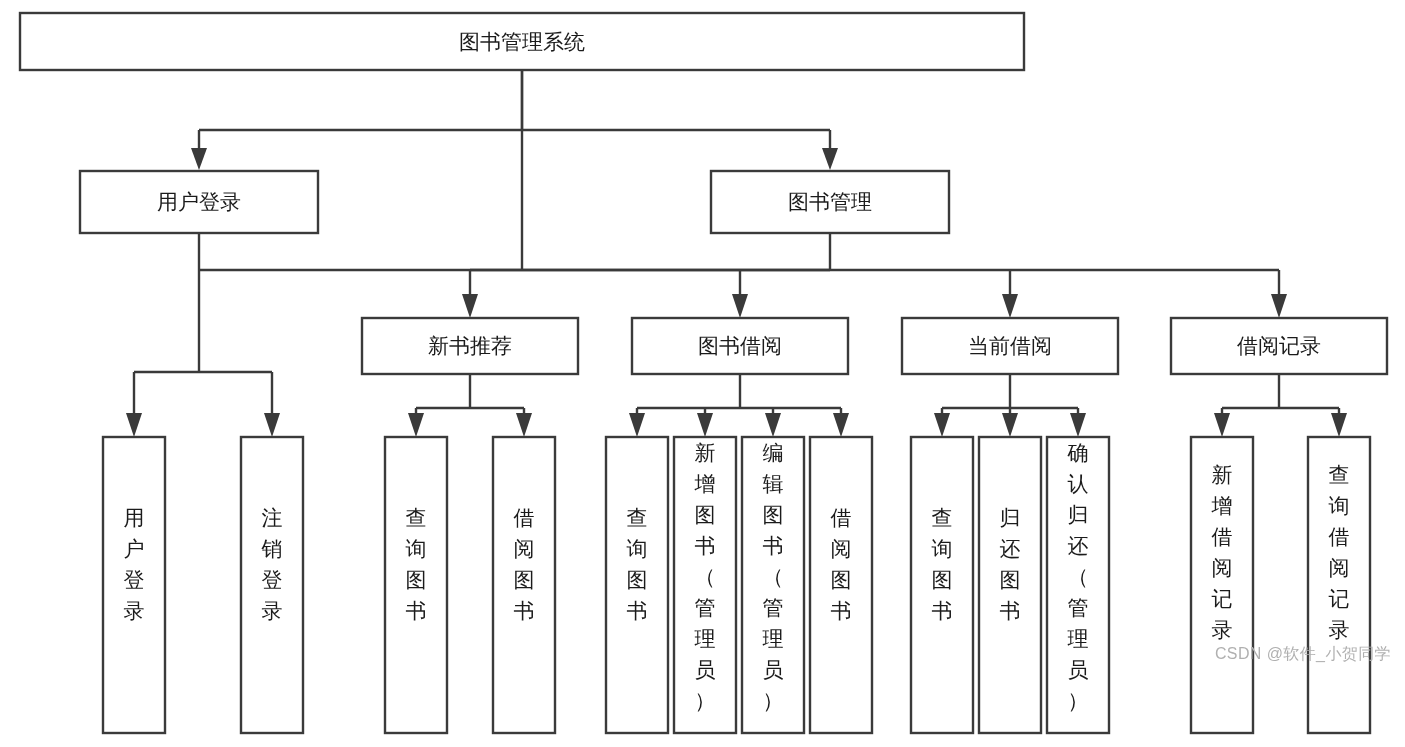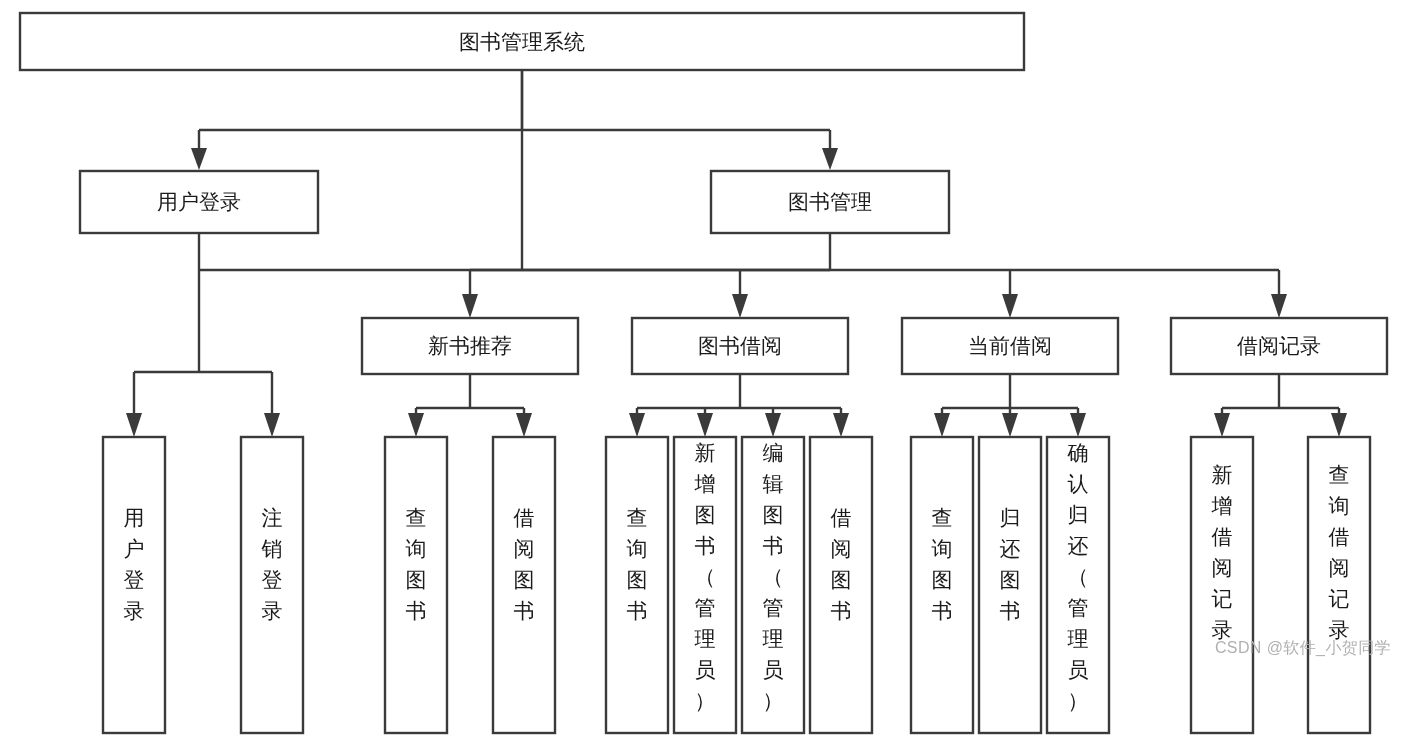--- a/index.html
+++ b/index.html
@@ -50,21 +50,21 @@
   }
   .node-label-vertical {
     font-family: "Liberation Sans", "DejaVu Sans", sans-serif;
     fill: #1b1b1b;
     font-size: 21px;
     text-anchor: middle;
   }
   .watermark-text {
     position: absolute;
     right: 14px;
-    bottom: 14px;
+    bottom: 8px;
     font-family: "Liberation Sans", "DejaVu Sans", sans-serif;
     font-size: 16px;
     color: #b0b0b0;
     white-space: nowrap;
     letter-spacing: 0.4px;
   }
 </style>
 </head>
 <body>
 

